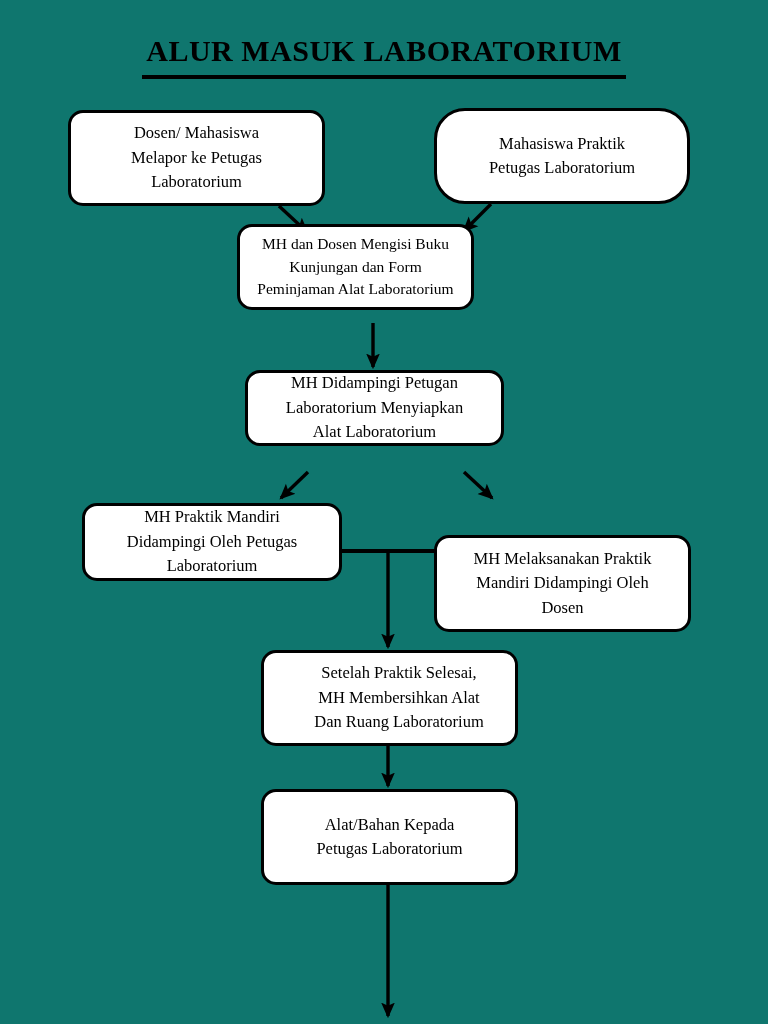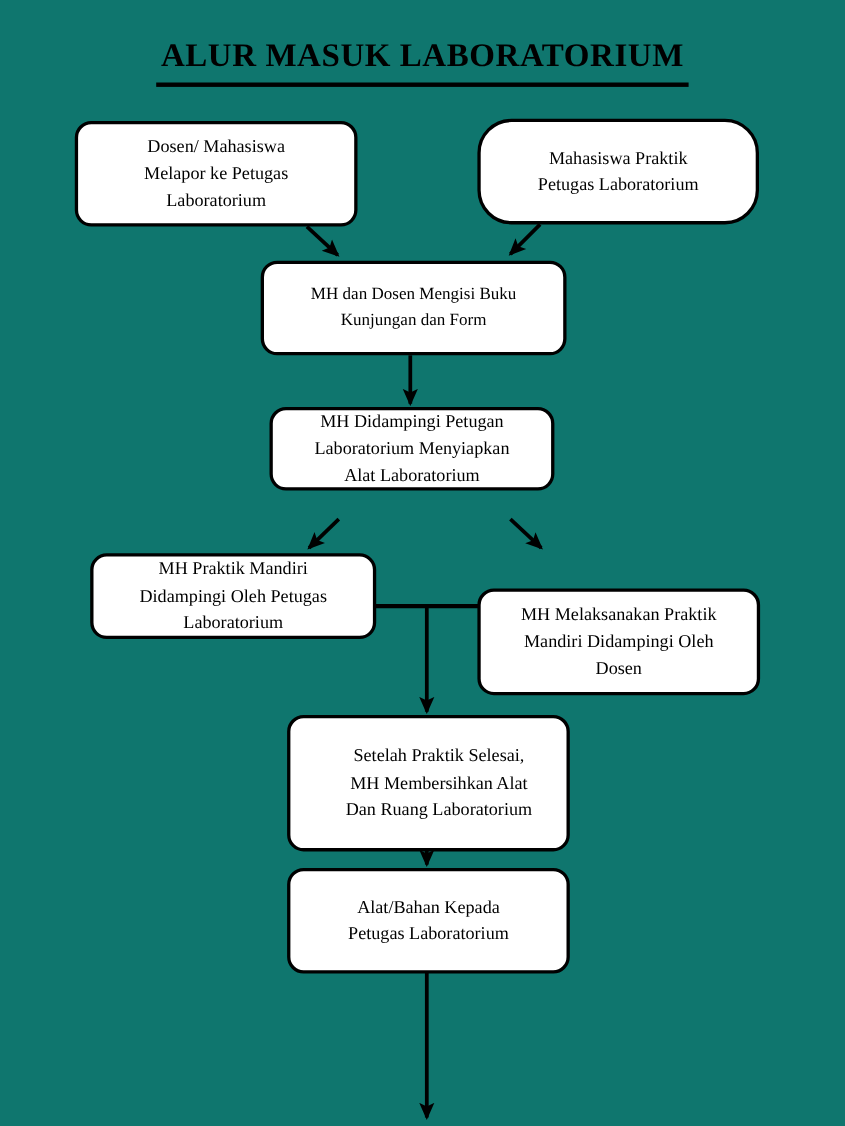--- a/index.html
+++ b/index.html
@@ -103,44 +103,45 @@
     <span class="line">Dosen/ Mahasiswa</span>
     <span class="line">Melapor ke Petugas</span>
     <span class="line">Laboratorium</span>
   </div>
 
   <div class="node n-md" style="left:434px; top:108px; width:256px; height:96px;border-radius:31px;">
     <span class="line">Mahasiswa Praktik</span>
     <span class="line">Petugas Laboratorium</span>
   </div>
 
-  <div class="node n-sm" style="left:237px; top:237px; width:278px; height:86px;">
+  <div class="node n-sm" style="left:237px; top:224px; width:237px; height:86px;">
     <span class="line">MH dan Dosen Mengisi Buku</span>
     <span class="line">Kunjungan dan Form</span>
+    <span class="line">Peminjaman Alat Laboratorium</span>
   </div>
 
   <div class="node n-md" style="left:245px; top:370px; width:259px; height:76px;">
     <span class="line">MH Didampingi Petugan</span>
     <span class="line">Laboratorium Menyiapkan</span>
     <span class="line">Alat Laboratorium</span>
   </div>
 
   <div class="node n-md" style="left:82px; top:503px; width:260px; height:78px;">
     <span class="line">MH Praktik Mandiri</span>
     <span class="line">Didampingi Oleh Petugas</span>
     <span class="line">Laboratorium</span>
   </div>
 
   <div class="node n-md" style="left:434px; top:503px; width:257px; height:97px;margin-top:32px;">
     <span class="line">MH Melaksanakan Praktik</span>
     <span class="line">Mandiri Didampingi Oleh</span>
     <span class="line">Dosen</span>
   </div>
 
-  <div class="node n-md" style="left:261px; top:650px; width:257px; height:124px;padding-left:19px;">
+  <div class="node n-md" style="left:261px; top:650px; width:257px; height:96px;padding-left:19px;">
     <span class="line">Setelah Praktik Selesai,</span>
     <span class="line">MH Membersihkan Alat</span>
     <span class="line">Dan Ruang Laboratorium</span>
   </div>
 
   <div class="node n-md" style="left:261px; top:789px; width:257px; height:96px;">
     <span class="line">Alat/Bahan Kepada</span>
     <span class="line">Petugas Laboratorium</span>
   </div>
 

